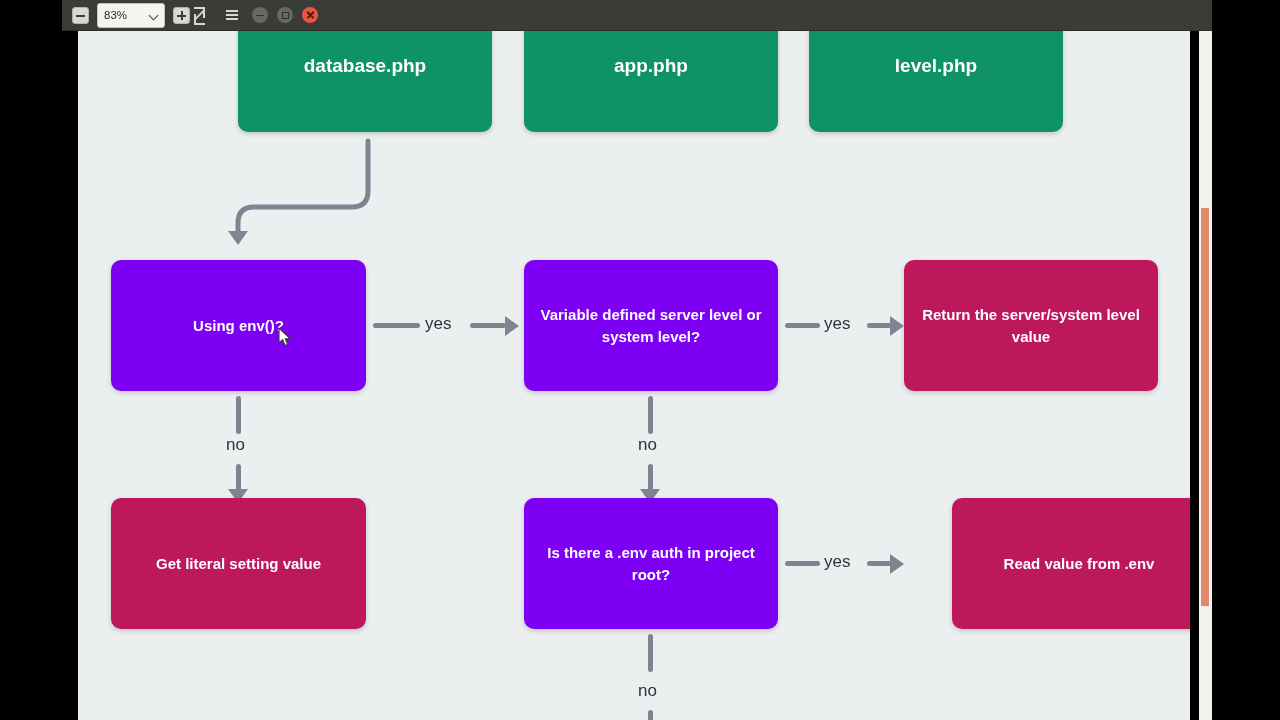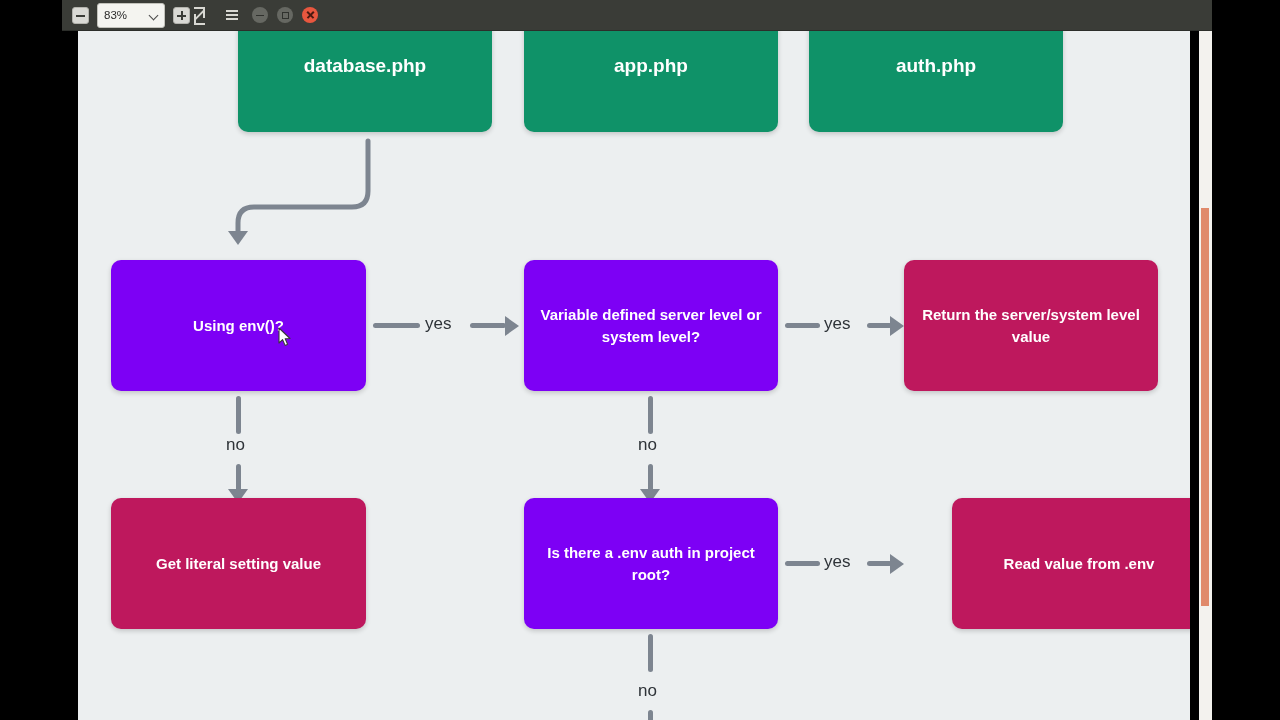--- a/index.html
+++ b/index.html
@@ -330,21 +330,21 @@
       <div class="wbtn close"></div>
     </div>
   </div>
 
   <div class="canvas">
 
     <div class="node green big" style="left:160px; top:-31px; width:254px; height:132px;">database.php</div>
 
     <div class="node green big" style="left:446px; top:-31px; width:254px; height:132px;">app.php</div>
 
-    <div class="node green big" style="left:731px; top:-31px; width:254px; height:132px;">auth.php</div>
+    <div class="node green big" style="left:731px; top:-31px; width:254px; height:132px;">level.php</div>
 
     <svg class="curve" width="1112" height="689">
       <path d="M 290 110 L 290 160 Q 290 176 274 176 L 176 176 Q 160 176 160 192 L 160 202" fill="none" stroke="#7d8590" stroke-width="5" stroke-linecap="round"></path>
     </svg>
     <div class="arrowhead down" style="left:150px; top:200px;"></div>
 
     <div class="node purple" style="left:446px; top:229px; width:254px; height:131px;">Variable defined server level or system level?</div>
 
     <div class="node purple" style="left:33px; top:229px; width:255px; height:131px;">Using env()?</div>
 

